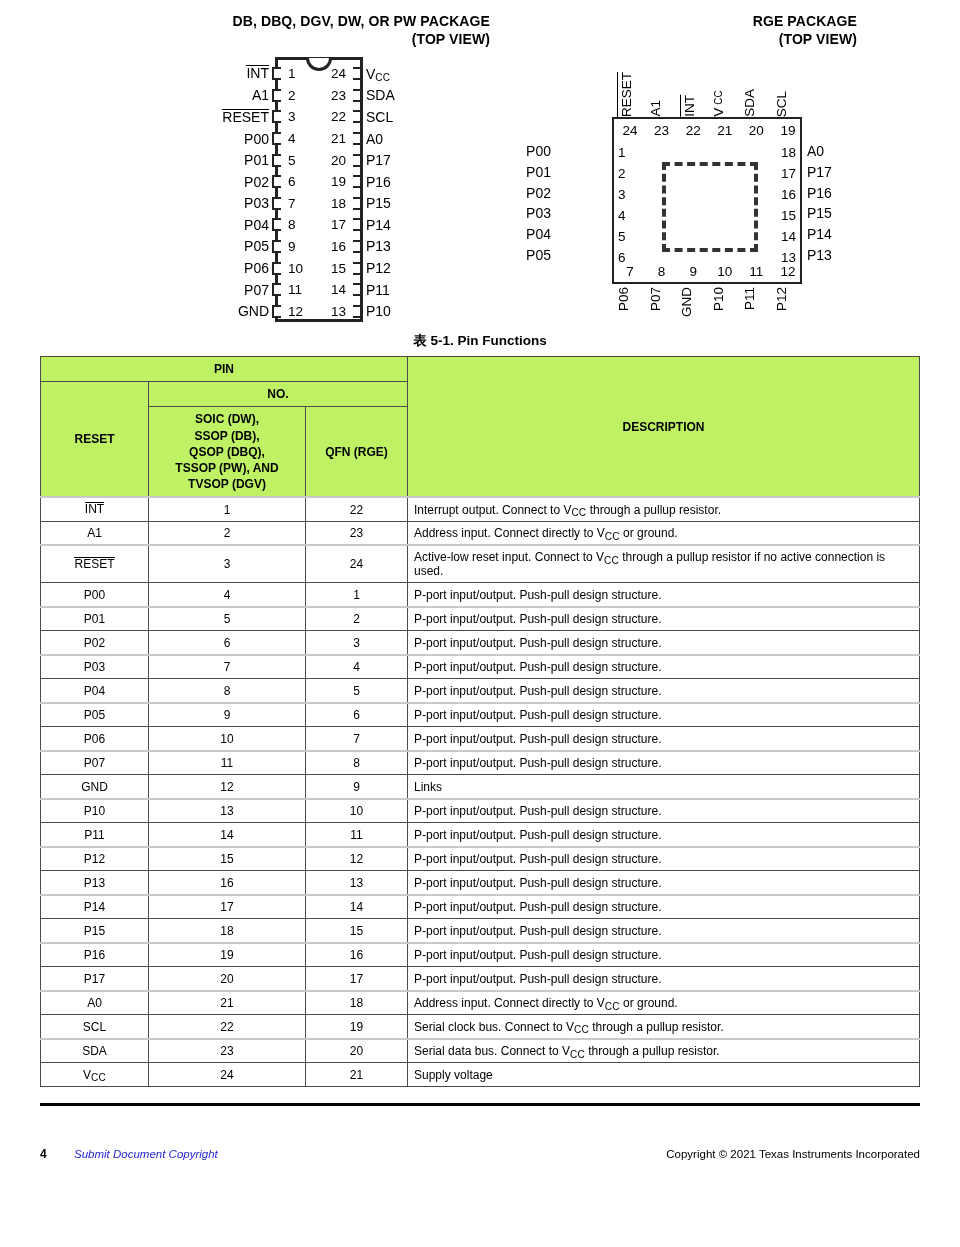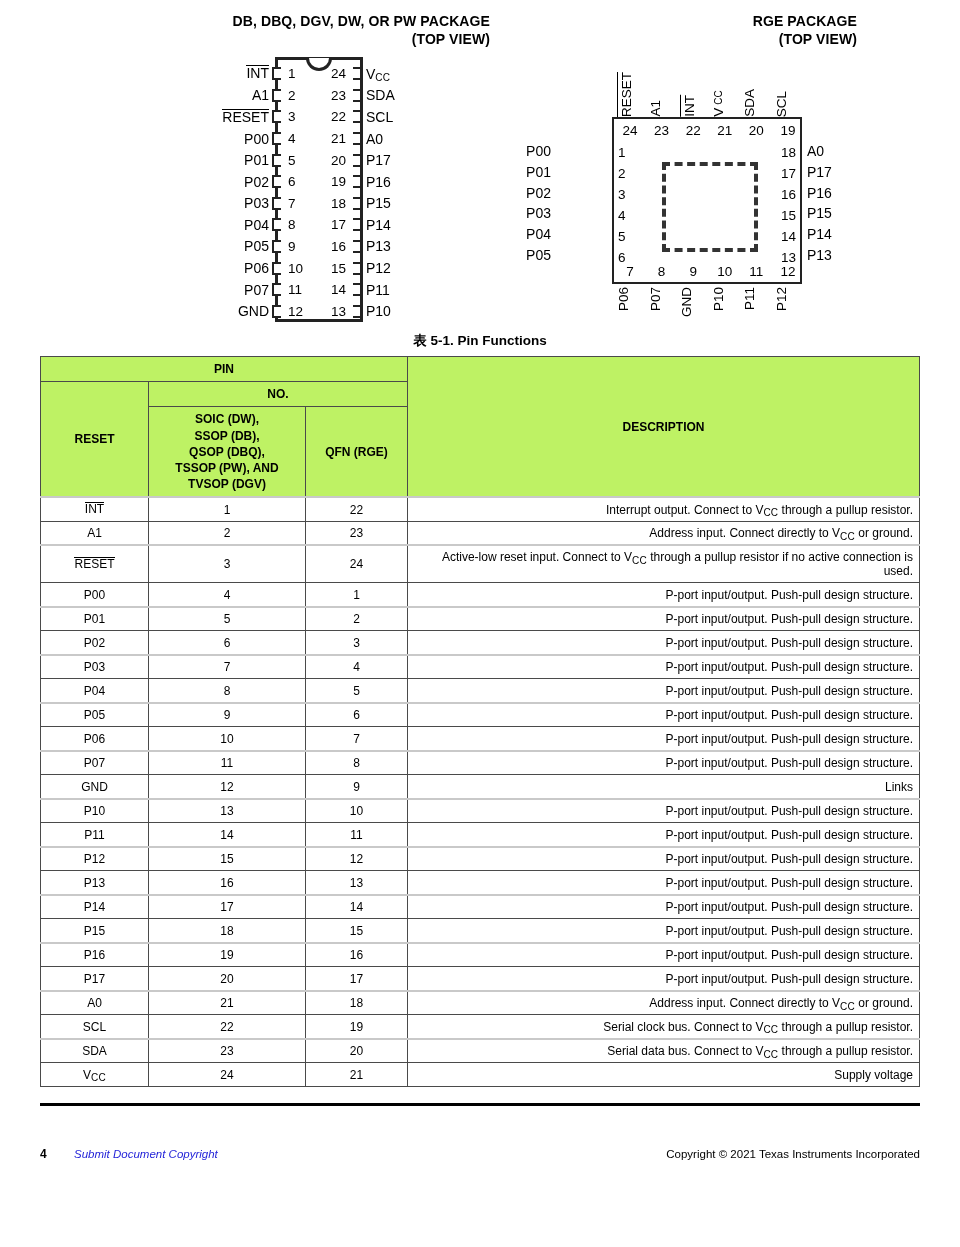--- a/index.html
+++ b/index.html
@@ -156,21 +156,21 @@
     background:#bef264; text-align:center; font-weight:bold;
     font-size:12px; line-height:1.35;
   }
   .col-name  { width:108px; }
   .col-soic  { width:157px; }
   .col-qfn   { width:102px; }
   .col-desc  { width:auto; }
 
   table.pinfn tbody td { height:24px; }
   td.c { text-align:center; }
-  td.d { text-align:right; padding-left:8px; }
+  td.d { text-align:left; padding-left:8px; }
   tr.alt td { border-top:2px solid #c9c9c9; }
   sub { font-size:10px; vertical-align:baseline; position:relative; top:2.5px; letter-spacing:0.2px; }
 
   
   .footer-rule {
     width:880px; height:3px; background:#000; margin:16px 0 6px 0;
   }
   .footer-row {
     width:880px; display:flex; align-items:baseline; font-size:11.5px;
   }

